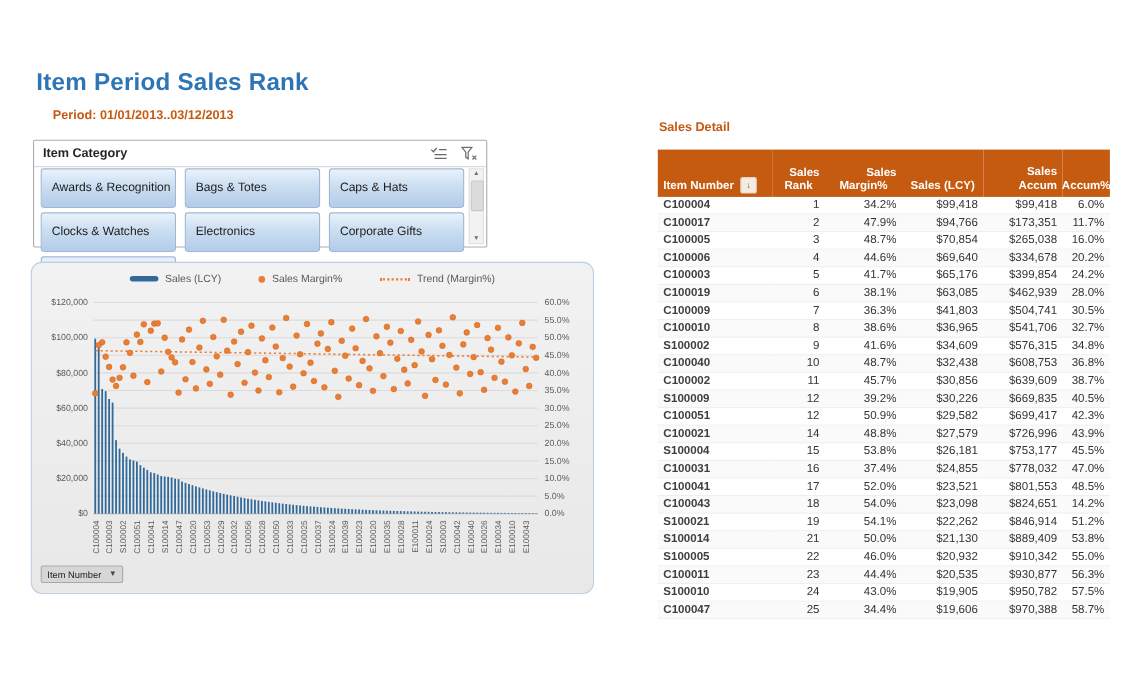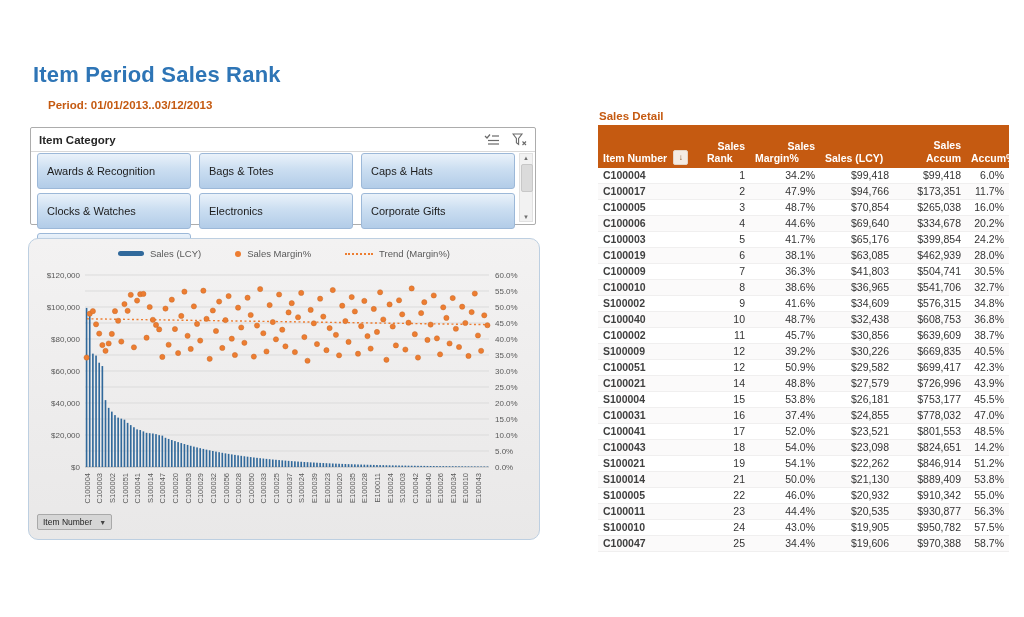--- a/index.html
+++ b/index.html
@@ -2,21 +2,21 @@
 <html><head>
 <meta charset="utf-8">
 <style>
   html,body{margin:0;padding:0;}
   body{width:1024px;height:617px;position:relative;background:#ffffff;font-family:"Liberation Sans",sans-serif;overflow:hidden;}
 
   .page-title{position:absolute;left:33px;top:62px;font-size:22px;font-weight:bold;color:#2E75B6;letter-spacing:.2px;}
   .period{position:absolute;left:48px;top:99px;font-size:11.5px;font-weight:bold;color:#C55A11;text-align:right;}
 
   
-  .slicer{position:absolute;left:30px;top:127px;width:506px;height:98px;background:#fff;border:1px solid #ACACAC;border-radius:2px;box-sizing:border-box;}
+  .slicer{position:absolute;left:30px;top:127px;width:413px;height:98px;background:#fff;border:1px solid #ACACAC;border-radius:2px;box-sizing:border-box;}
   .slicer-header{height:23px;display:flex;align-items:center;justify-content:space-between;padding:0 8px;border-bottom:1px solid #D8D8D8;}
   .slicer-title{font-size:11.5px;font-weight:bold;color:#262626;}
   .slicer-icons{display:flex;gap:12px;align-items:center;}
   .slicer-icons .icn{display:inline-flex;cursor:pointer;}
   .slicer-body{position:absolute;top:25px;left:6px;right:20px;bottom:3px;}
   .slicer-grid{display:grid;grid-template-columns:repeat(3,1fr);gap:4px 8px;}
   .sbtn{height:18px;line-height:18px;font-size:11px;color:#1c1c1c;padding:8px 9px;border:1px solid #9CB8D8;border-radius:3px;
         background:linear-gradient(#EAF2FA 0%,#CBDEF1 45%,#B2CCE8 100%);cursor:pointer;white-space:nowrap;overflow:hidden;}
   .slicer-scroll{position:absolute;top:25px;right:2px;bottom:2px;width:14px;background:#F2F2F2;border:1px solid #E1E1E1;box-sizing:border-box;}
   .sb-arrow{position:absolute;left:0;width:100%;text-align:center;font-size:6px;color:#707070;cursor:pointer;}
@@ -31,26 +31,26 @@
   .sw-bar{width:26px;height:5px;border-radius:2.5px;}
   .sw-dot{width:6px;height:6px;border-radius:50%;}
   .sw-dash{width:28px;height:0;border-top:2px dotted #ED7D31;}
   #chart-svg{position:absolute;left:0;top:0;}
   .field-btn{position:absolute;left:8px;bottom:9px;height:14px;background:#D6D6D6;border:1px solid #A9A9A9;border-radius:2px;
              font-size:8.5px;color:#222;display:inline-flex;align-items:center;gap:7px;padding:0 5px;cursor:pointer;z-index:3;}
   .field-btn .caret{font-size:7px;color:#444;}
 
   
   .table-panel{position:absolute;left:598px;top:110px;width:411px;}
-  .table-title{font-size:11.5px;font-weight:bold;color:#C55A11;margin:0 0 3px 1px;}
+  .table-title{font-size:11.5px;font-weight:bold;color:#C55A11;margin:0 0 14px 1px;}
   table{border-collapse:collapse;width:100%;table-layout:fixed;}
   thead th{background:#C55A11;color:#fff;font-size:10.5px;font-weight:bold;vertical-align:bottom;padding:2px 5px 3px;text-align:right;}
   thead th.first{text-align:left;}
   thead .h-top{line-height:12px;min-height:12px;}
-  thead .h-bot{line-height:13px;display:flex;align-items:flex-end;justify-content:flex-start;gap:6px;}
+  thead .h-bot{line-height:13px;display:flex;align-items:flex-end;justify-content:center;gap:6px;}
   thead th.first .h-bot{justify-content:flex-start;}
   .sort-btn{width:13px;height:13px;background:#F4EBE2;border:1px solid #E5D5C5;border-radius:2px;display:inline-flex;
             align-items:center;justify-content:center;font-size:8px;color:#7A4A1E;cursor:pointer;line-height:1;}
   tbody td{font-size:10.5px;color:#333;height:15px;line-height:15px;padding:0 5px;border-bottom:1px solid #F0EFEF;
            text-align:right;white-space:nowrap;overflow:hidden;}
   tbody td.first{text-align:left;font-weight:bold;color:#404040;}
   tbody tr:nth-child(even) td{background:#FBFAFA;}
 </style>
 </head>
 <body>

